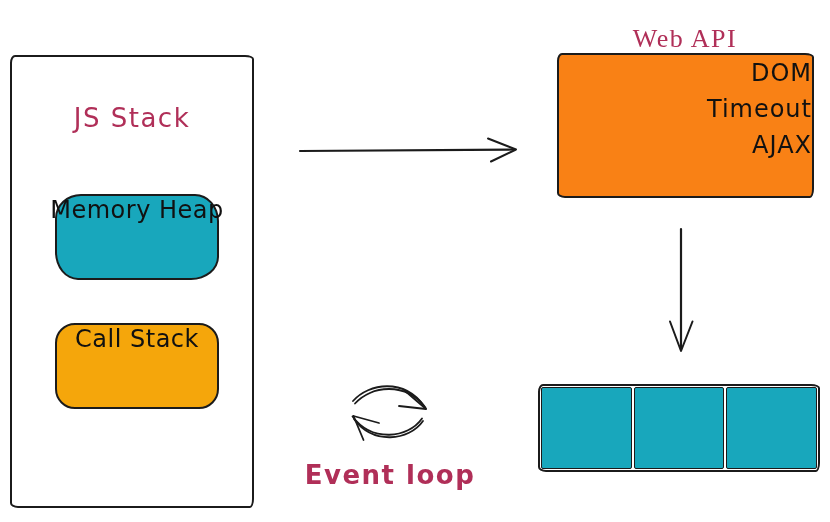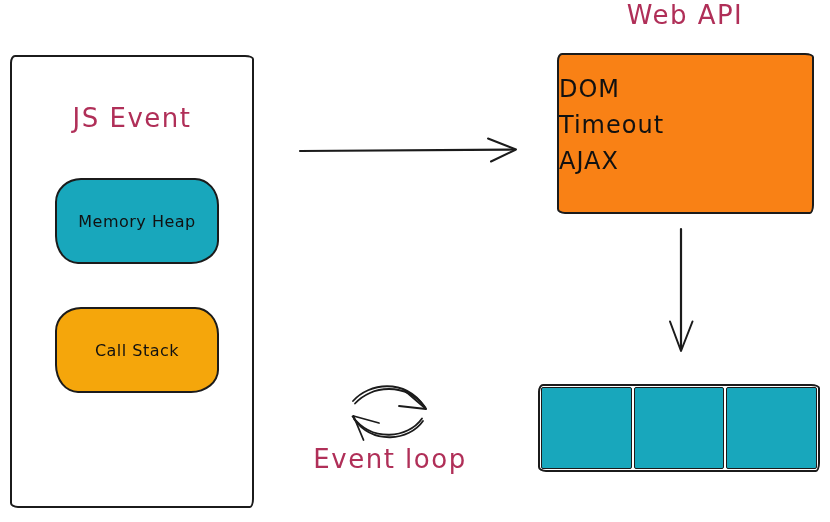--- a/index.html
+++ b/index.html
@@ -43,52 +43,53 @@
     right: 0;
     top: 46px;
   }
   .inner-box {
     position: absolute;
     left: 43px;
     width: 160px;
     border: 2.2px solid var(--stroke, #1b1b1b);
     border-radius: 26px 24px 28px 23px / 24px 27px 23px 28px;
     display: flex;
-    align-items: center;
     justify-content: center;
     color: #111111;
-    font-size: 16px;
+    font-size: 24px;
     letter-spacing: 0.5px;
     white-space: nowrap;
+    margin-top: 16px;
   }
   .memory-heap {
     top: 121px;
     height: 82px;
     background: var(--teal, #18a7bc);
   }
   .call-stack {
     top: 250px;
     height: 82px;
     background: var(--yellow-orange, #f5a60b);
+    border-radius: 20px;
   }
   
   .web-api-label {
     left: 600px;
-    top: 0;
+    top: 24px;
     width: 170px;
+    font-family: Liberation Serif, serif;
   }
   .web-api {
     position: absolute;
     left: 557px;
     top: 53px;
     width: 253px;
     height: 141px;
     background: var(--orange, #f98115);
-    padding-top: 16px;
-    text-align: left;
+    text-align: right;
   }
   .api-line {
     color: #111111;
     font-size: 24px;
     line-height: 36px;
     letter-spacing: 1px;
   }
   
   .cb-queue-label {
     left: 560px;
@@ -108,22 +109,23 @@
   }
   .queue-cell {
     flex: 1;
     background: var(--teal, #18a7bc);
     border: 1.5px solid var(--stroke, #1b1b1b);
     border-radius: 2px;
   }
   
   .event-loop-label {
     left: 300px;
-    top: 444px;
+    top: 460px;
     width: 180px;
+    font-weight: bold;
   }
   
   .overlay {
     position: absolute;
     left: 0;
     top: 0;
     width: 830px;
     height: 522px;
     pointer-events: none;
   }
@@ -136,21 +138,21 @@
   .arrow-line { stroke-width: 2.2px; }
   .arrow-head { stroke-width: 2px; }
   .loop-line  { stroke-width: 1.8px; }
 </style>
 </head>
 <body>
 
 <div class="canvas">
 
   <div class="js-engine sketch-border">
-    <div class="accent-label js-engine-label">JS Event</div>
+    <div class="accent-label js-engine-label">JS Stack</div>
 
     <div class="inner-box memory-heap">
       <span>Memory Heap</span>
     </div>
 
     <div class="inner-box call-stack">
       <span>Call Stack</span>
     </div>
   </div>
 

